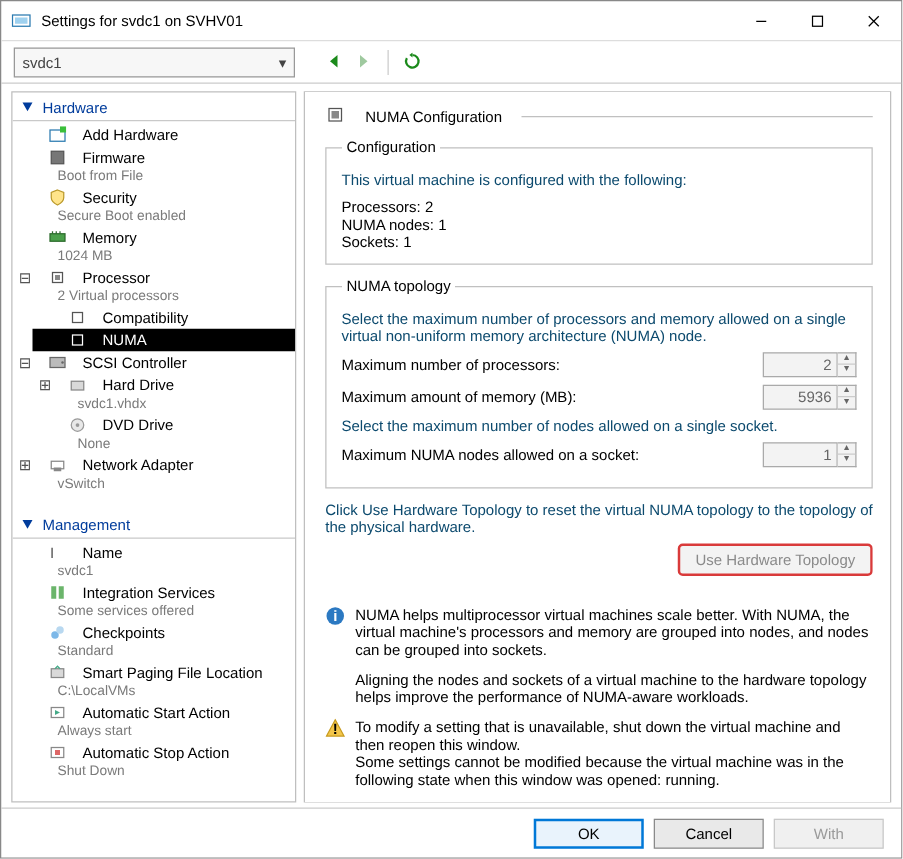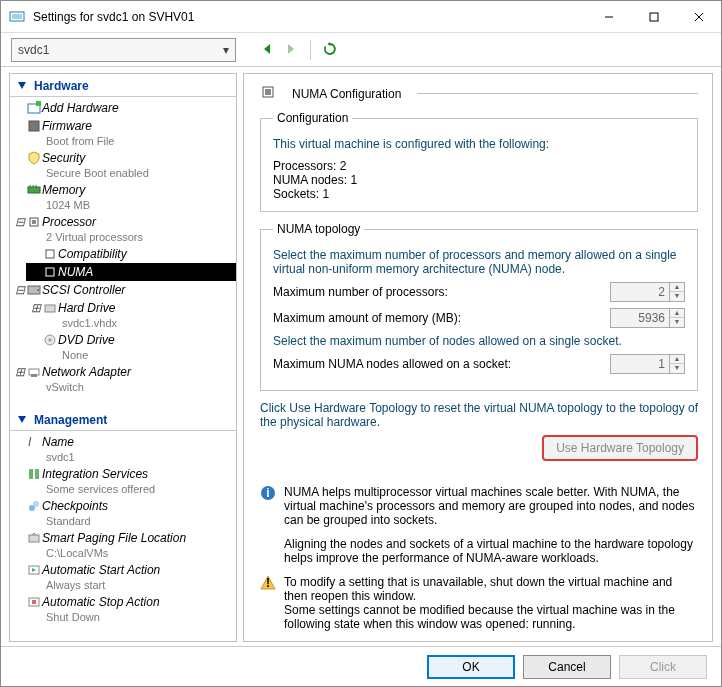--- a/index.html
+++ b/index.html
@@ -20,23 +20,23 @@
   .navbtn { width:18px;height:18px; display:flex;align-items:center;justify-content:center; color:#1b8a1b;}
   .navbtn.disabled{color:#9fc99f;}
   .divider-v { width:1px;height:20px;background:#ccc;margin:0 4px;}
 
   
   .content { flex:1; display:flex; padding:6px 8px 4px 8px; gap:6px; min-height:0;}
   .tree { width:228px; border:1px solid #bfbfbf; overflow-y:auto; background:#fff; padding:2px 0 6px 0;}
   .detail { flex:1; border:1px solid #bfbfbf; background:#fff; padding:10px 14px 8px 16px; overflow-y:auto; position:relative;}
 
   
-  .sect-hdr { display:flex; align-items:center; gap:6px; padding:3px 6px; color:#003c9c; font-weight:bold; border-bottom:1px solid #c9c9c9; margin-bottom:2px;}
+  .sect-hdr { display:flex; align-items:center; gap:6px; padding:3px 6px; color:#003c9c; font-weight:normal; border-bottom:1px solid #c9c9c9; margin-bottom:2px;}
   .sect-hdr svg{flex:none;}
-  .trow{display:flex;align-items:flex-start;gap:0;padding:1px 4px;line-height:16px;font-style:italic;}
+  .trow{display:flex;align-items:flex-start;gap:12px;padding:1px 4px;line-height:16px;}
   .twist{width:12px;text-align:center;color:#555;}
   .ticon{width:16px;height:16px;flex:none;display:flex;align-items:center;justify-content:center;}
   .tlabel{color:#000;}
   .tsub{color:#7a7a7a;font-size:11px;margin-left:36px;line-height:14px;margin-top:-1px;margin-bottom:1px;}
   .tsub.in2{margin-left:52px;}
   .trow.sel{background:#000000;color:#fff;}
   .trow.sel .tlabel{color:#fff;}
   .ind1{margin-left:16px;}
 
   
@@ -415,15 +415,15 @@
           <div class="txt">To modify a setting that is unavailable, shut down the virtual machine and then reopen this window.</div>
           <div class="txt">Some settings cannot be modified because the virtual machine was in the following state when this window was opened: running.</div>
         </div>
       </div>
     </div>
   </div>
 
   <div class="footer">
     <div class="btn primary">OK</div>
     <div class="btn">Cancel</div>
-    <div class="btn disabled">Click</div>
+    <div class="btn disabled">With</div>
   </div>
 </div>
 
 </body></html>

